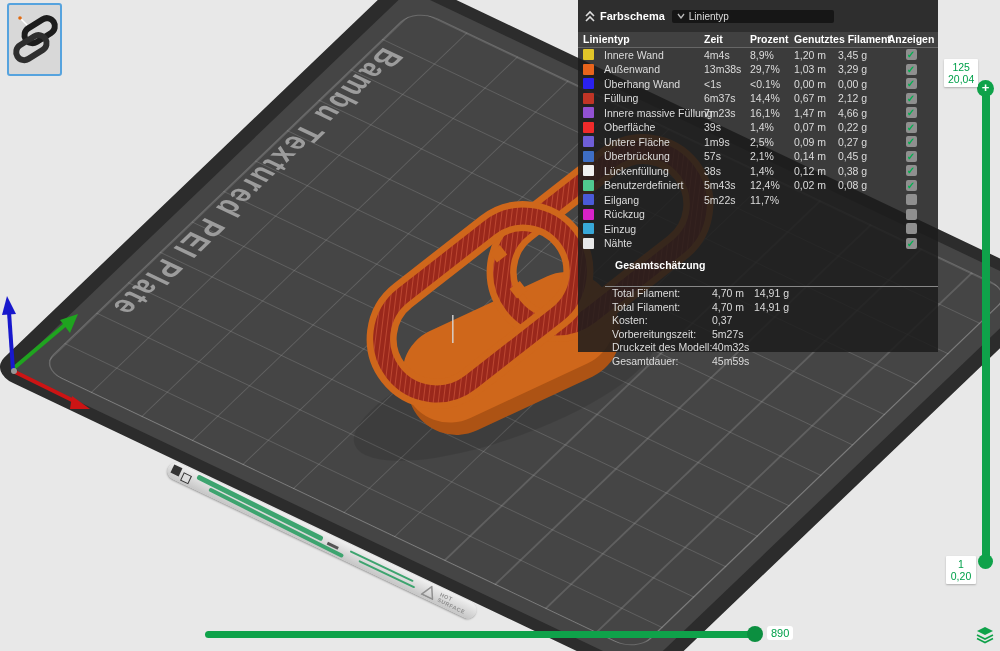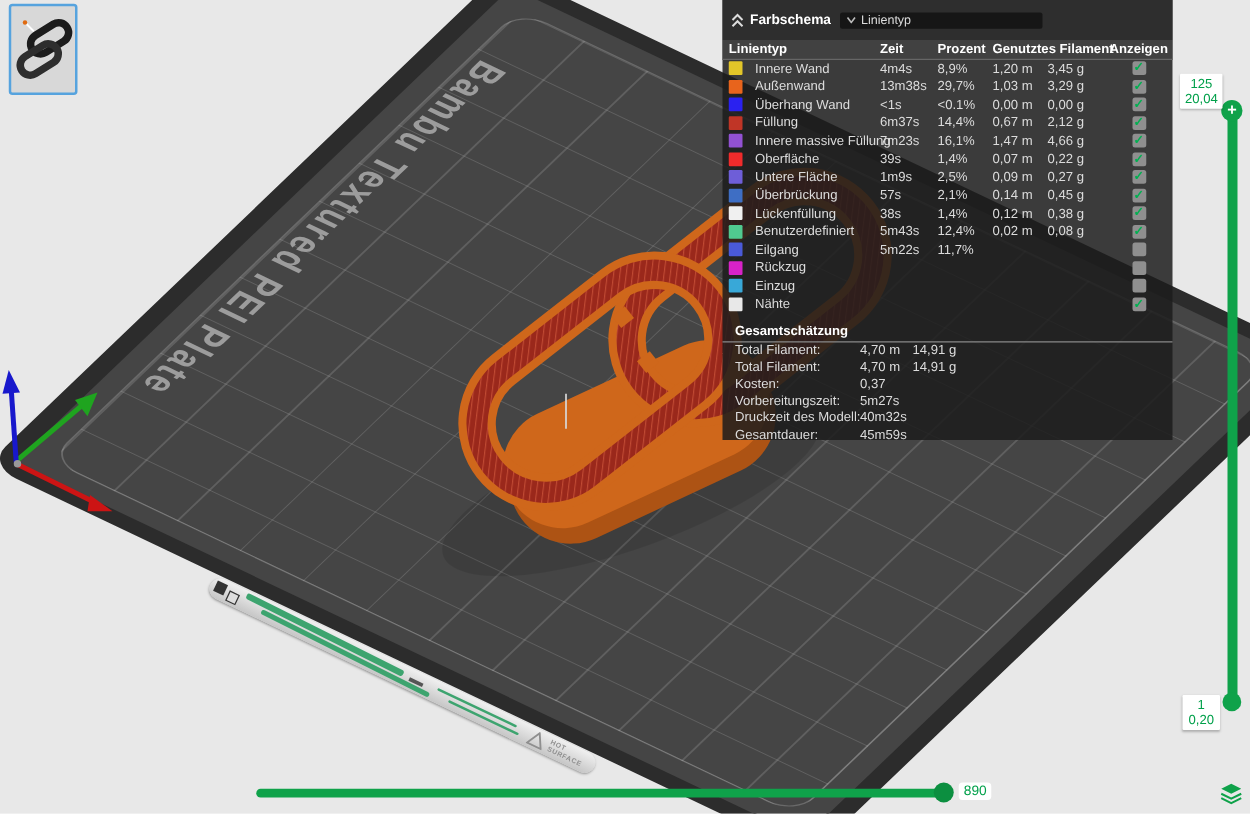--- a/index.html
+++ b/index.html
@@ -42,22 +42,22 @@
   .dropdown{margin-left:7px;width:152px;height:13px;background:#161616;border-radius:2px;
          display:flex;align-items:center;padding:0 5px;color:#ddd;font-size:10px;gap:4px;}
   .thead{height:15px;background:rgba(66,66,66,.92);border-bottom:1px solid #666;
          font-weight:bold;color:#fff;}
   .prow{display:grid;grid-template-columns:21px 100px 46px 44px 44px 46px 1fr;
          align-items:center;height:14.5px;padding-left:5px;}
   .swatch{width:11px;height:11px;border-radius:1px;display:inline-block;}
   .cell{white-space:nowrap;overflow:visible;}
   .chk{width:11px;height:11px;background:#8f8f8f;border-radius:2px;margin:0 auto;
        font-size:10px;line-height:11px;text-align:center;font-weight:bold;color:#00b050;cursor:pointer;}
-  .sum-title{font-weight:bold;color:#fff;padding:4px 10px 2px;border-bottom:1px solid #888;margin-top:4px;}
-  .srow{display:grid;grid-template-columns:100px 42px 1fr;align-items:center;height:13.5px;padding-left:10px;}
+  .sum-title{font-weight:bold;color:#fff;padding:4px 10px 15px;border-bottom:1px solid #888;margin-top:4px;margin-left:27px;}
+  .srow{display:grid;grid-template-columns:100px 42px 1fr;align-items:center;height:13.5px;padding-left:10px;margin-left:24px;}
 
   
   .vbar{position:absolute;left:982px;top:92px;width:8px;height:470px;background:#0fa24a;border-radius:4px;z-index:12;}
   .plus-btn{position:absolute;left:977px;top:80px;width:17px;height:17px;border-radius:50%;background:#0fa24a;
          color:#fff;font-size:13px;line-height:16px;text-align:center;font-weight:bold;z-index:13;cursor:pointer;}
   .vhandle{position:absolute;left:978px;top:554px;width:15px;height:15px;border-radius:50%;background:#0fa24a;z-index:13;cursor:pointer;}
   .tip{position:absolute;background:#fff;border-radius:1px;box-shadow:0 1px 2px rgba(0,0,0,.25);
        color:#00a04a;font-size:10.5px;text-align:center;line-height:12px;padding:2px 4px;z-index:14;}
   .tip-top{left:944px;top:59px;min-width:26px;}
   .tip-bottom{left:946px;top:556px;min-width:22px;}

